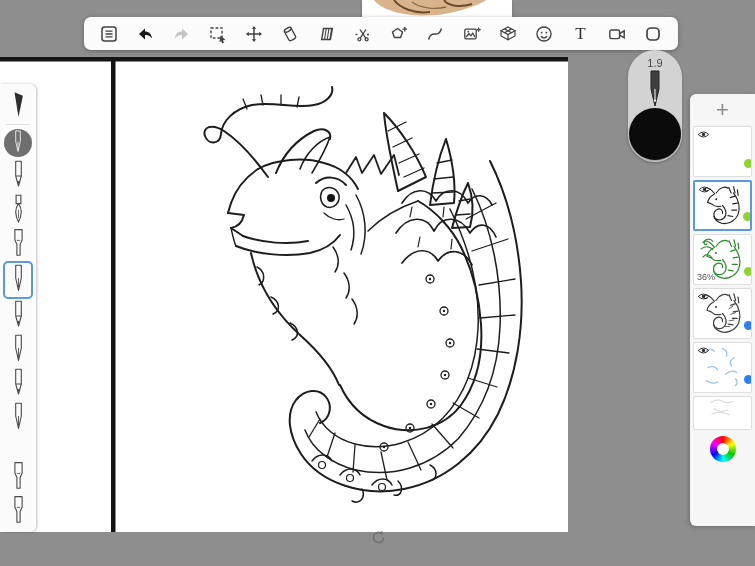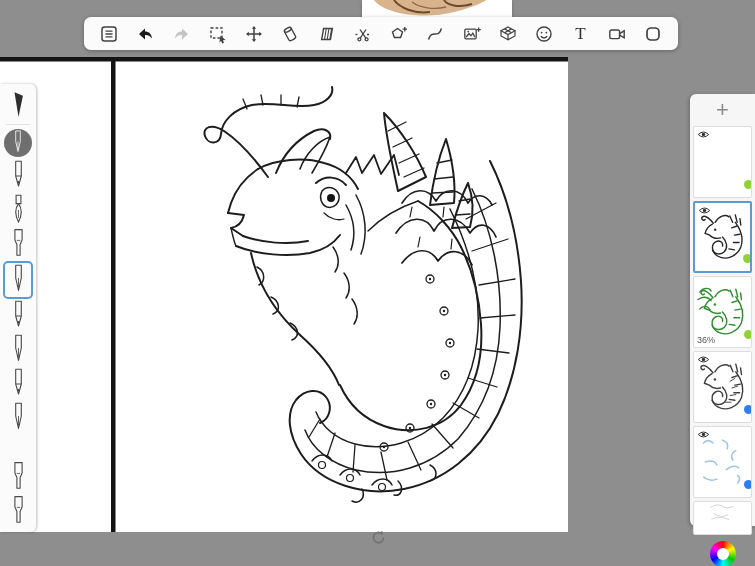--- a/index.html
+++ b/index.html
@@ -38,21 +38,21 @@
               display:flex;flex-direction:column;align-items:center;}
   .brush-size{font-size:11px;color:#444;margin-top:7px;}
   .brush-area .pen{margin-top:1px;}
   .color-circle{position:absolute;left:1px;top:58px;width:52px;height:52px;border-radius:50%;
                 cursor:pointer;box-shadow:0 1px 2px rgba(0,0,0,.3);}
   
   .layers-panel{position:absolute;left:690px;top:94px;width:65px;height:432px;background:#f6f6f6;
                 border-radius:6px 0 0 6px;box-shadow:-1px 1px 4px rgba(0,0,0,.25);}
   .add-layer{height:32px;display:flex;align-items:center;justify-content:center;
              font-size:22px;color:#8a8a8a;cursor:pointer;line-height:1;}
-  .layer-cell{position:relative;width:59px;height:72px;margin:0 auto 3px auto;background:#fff;
+  .layer-cell{position:relative;width:59px;height:51px;margin:0 auto 3px auto;background:#fff;
               border:1px solid #ddd;border-radius:2px;cursor:pointer;overflow:hidden;}
   .layer-cell.short{height:34px;}
   .layer-cell.selected{border:2px solid #5b9bd5;}
   .layer-cell .thumb{position:absolute;left:0;top:0;width:100%;height:100%;}
   .thumb.ink{color:#262626;} .thumb.green{color:#2e8b2e;} .thumb.dark{color:#3f3f3f;}
   .thumb.blue{color:#9cc4e4;} .thumb.faint{color:#c4c4c4;}
   .eye{position:absolute;left:3px;top:3px;width:13px;height:9px;color:#333;cursor:pointer;}
   .dot{position:absolute;right:-2px;bottom:8px;width:9px;height:9px;border-radius:50%;cursor:pointer;}
   .op-label{position:absolute;left:3px;bottom:2px;font-size:9px;color:#555;}
   .color-wheel{width:26px;height:26px;border-radius:50%;margin:6px auto 0 auto;position:relative;cursor:pointer;
@@ -389,20 +389,29 @@
           <use href="#marker-t" width="15" height="32"></use>
         </svg>
     </div>
     <div class="tool" title="marker-3">
       <svg>
           <use href="#marker-t" width="15" height="32"></use>
         </svg>
     </div>
   </div>
 
+  <div class="brush-area">
+    <div class="brush-size">1.9</div>
+    <svg class="pen" width="18" height="44" viewBox="0 0 18 44">
+      <path d="M5,1 H13 V19 L9,36 L5,19 Z" fill="#3f3f3f" stroke="#222" stroke-width="1"></path>
+      <path d="M9,19 V29" stroke="#fff" stroke-width="1"></path>
+        <circle cx="9" cy="30.5" r="1.2" fill="#fff"></circle>
+    </svg>
+    <div class="color-circle" style="background: rgb(11, 11, 11);"></div>
+  </div>
 
   <div class="layers-panel">
     <div class="add-layer">+</div>
 
     <div class="layer-cell">
       <svg class="eye" viewBox="0 0 14 10">
           <use href="#eye-ic" width="14" height="10"></use>
         </svg>
       <span class="dot" style="background: rgb(142, 211, 49);"></span>
     </div>

